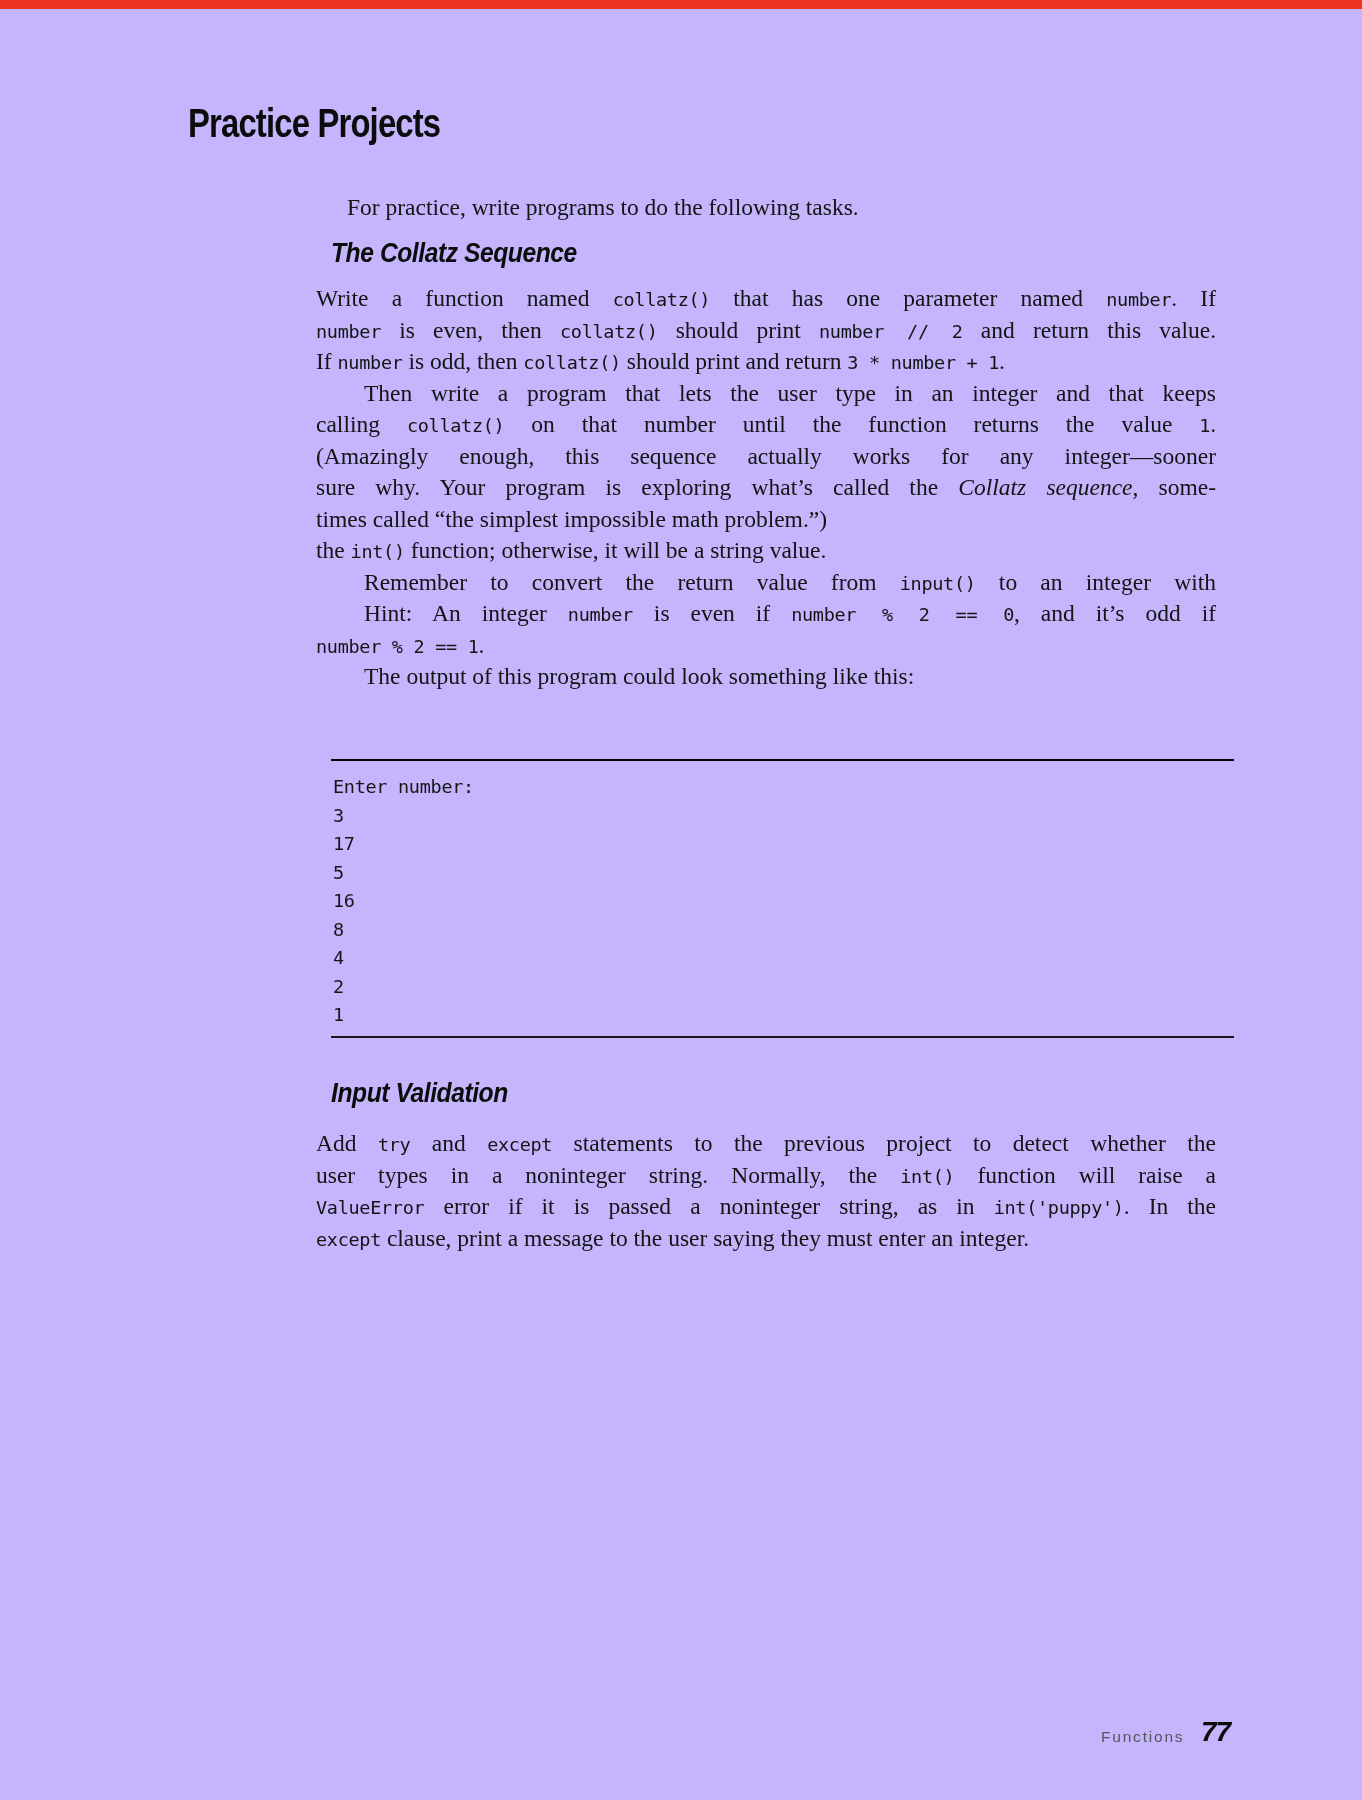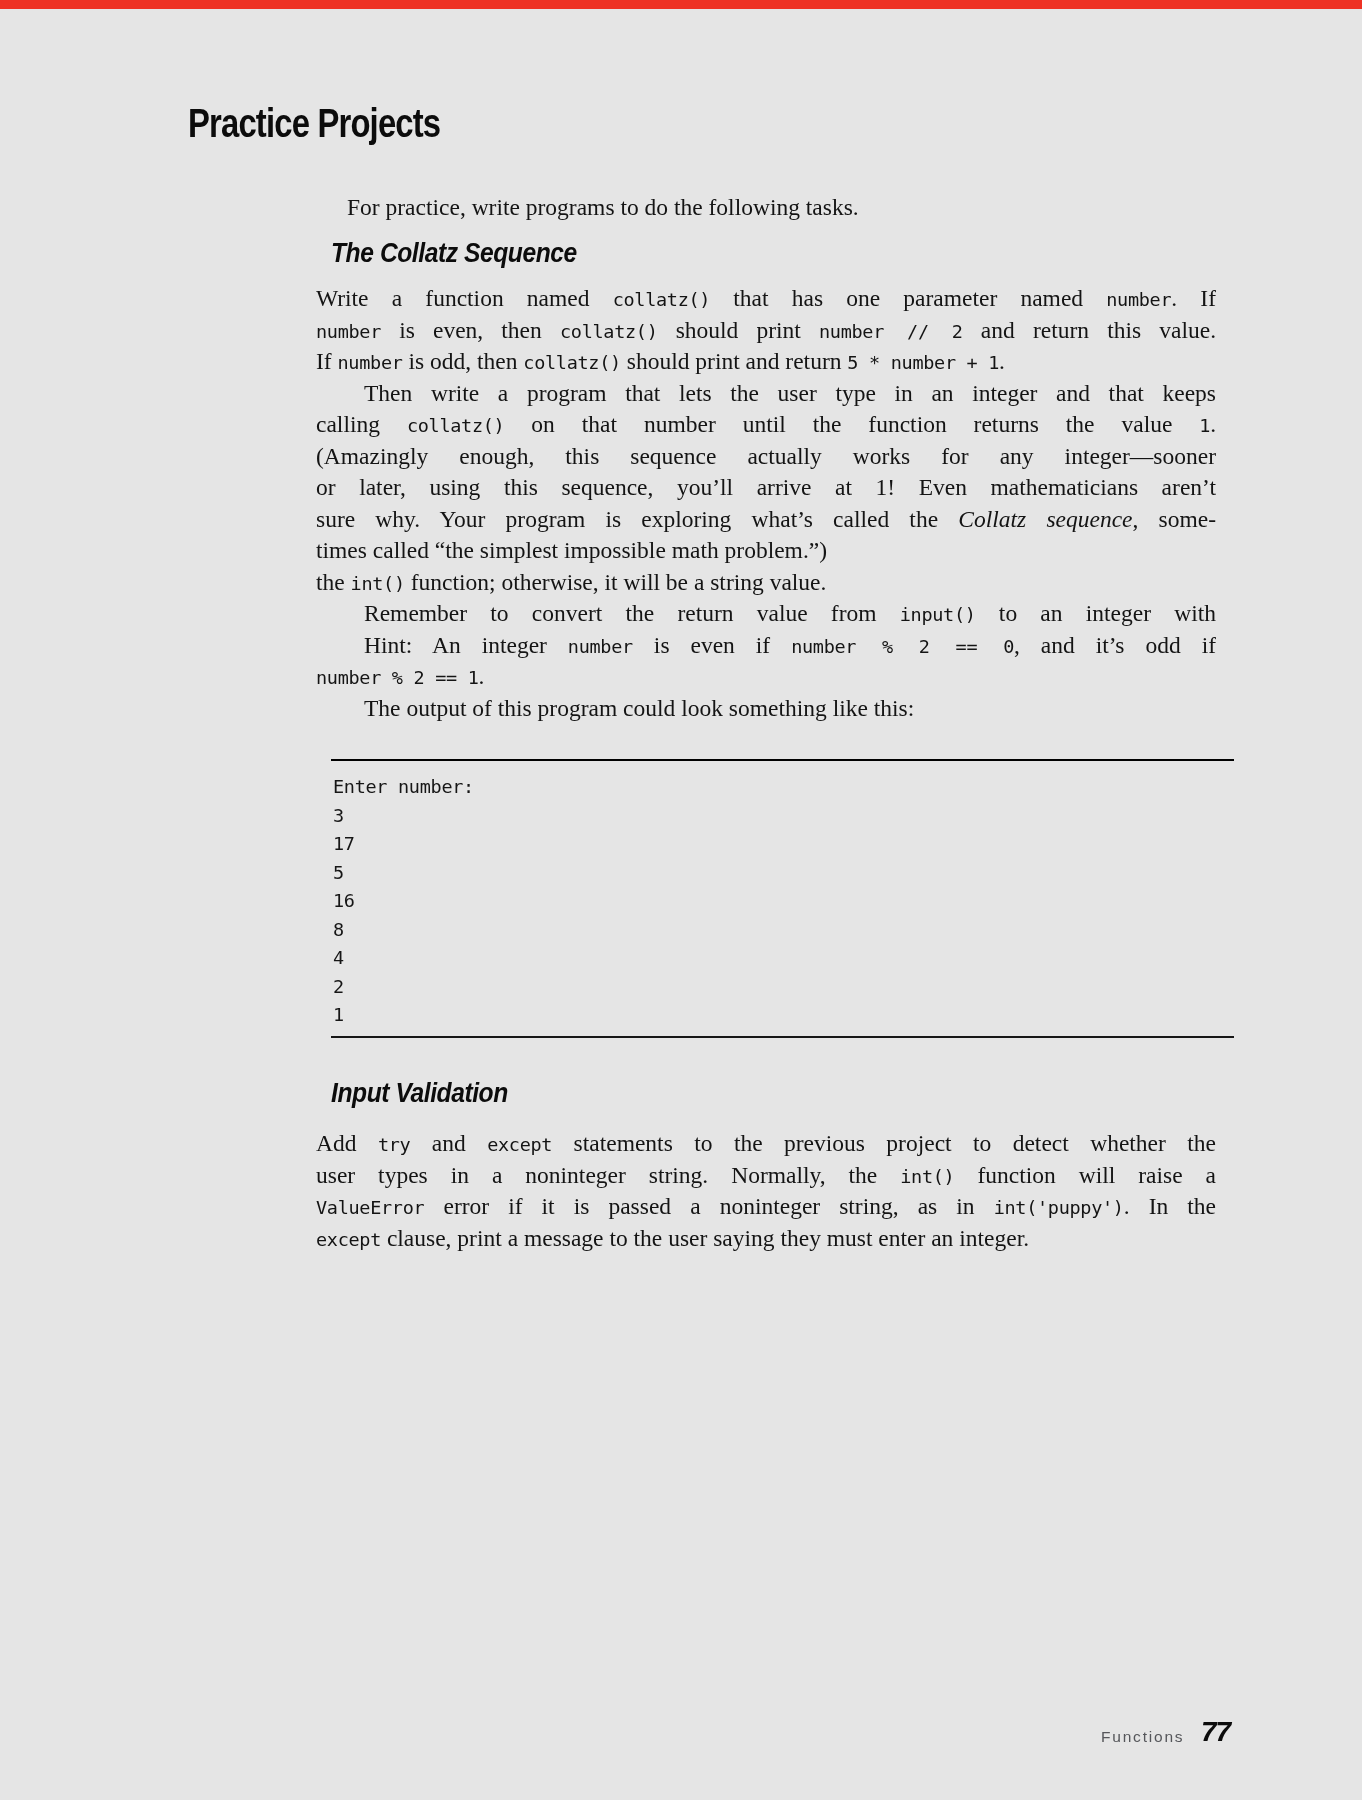--- a/index.html
+++ b/index.html
@@ -1,20 +1,20 @@
 <!DOCTYPE html>
 <html><head>
 <meta charset="utf-8">
 <style>
   html, body { margin: 0; padding: 0; background: #ffffff; }
   .page {
     position: relative;
     width: 1362px;
     height: 1800px;
-    background: #e5e5e5;
+    background: #c4b5fd;
     font-family: "Liberation Serif", serif;
     color: #141414;
     overflow: hidden;
   }
   .topbar {
     position: absolute;
     top: 0; left: 0;
     width: 100%;
     height: 9px;
   }
@@ -135,27 +135,26 @@
   <h1 class="ptitle">Practice Projects</h1>
 
   <p class="intro">For practice, write programs to do the following tasks.</p>
 
   <h2 class="stitle stitle-1">The Collatz Sequence</h2>
 
   <div class="body body-1">
       <div class="para">
         <div class="line j"><span class="seg-t">Write a function named </span><span class="seg-c">collatz()</span><span class="seg-t"> that has one parameter named </span><span class="seg-c">number</span><span class="seg-t">. If</span></div>
         <div class="line j"><span class="seg-c">number</span><span class="seg-t"> is even, then </span><span class="seg-c">collatz()</span><span class="seg-t"> should print </span><span class="seg-c">number // 2</span><span class="seg-t"> and return this value.</span></div>
-        <div class="line"><span class="seg-t">If </span><span class="seg-c">number</span><span class="seg-t"> is odd, then </span><span class="seg-c">collatz()</span><span class="seg-t"> should print and return </span><span class="seg-c">5 * number + 1</span><span class="seg-t">.</span></div>
+        <div class="line"><span class="seg-t">If </span><span class="seg-c">number</span><span class="seg-t"> is odd, then </span><span class="seg-c">collatz()</span><span class="seg-t"> should print and return </span><span class="seg-c">3 * number + 1</span><span class="seg-t">.</span></div>
       </div>
       <div class="para">
         <div class="line indent j"><span class="seg-t">Then write a program that lets the user type in an integer and that keeps</span></div>
         <div class="line j"><span class="seg-t">calling </span><span class="seg-c">collatz()</span><span class="seg-t"> on that number until the function returns the value </span><span class="seg-c">1</span><span class="seg-t">.</span></div>
         <div class="line j"><span class="seg-t">(Amazingly enough, this sequence actually works for any integer—sooner</span></div>
-        <div class="line j"><span class="seg-t">or later, using this sequence, you’ll arrive at 1! Even mathematicians aren’t</span></div>
         <div class="line j"><span class="seg-t">sure why. Your program is exploring what’s called the </span><span class="seg-i">Collatz sequence</span><span class="seg-t">, some-</span></div>
         <div class="line"><span class="seg-t">times called “the simplest impossible math problem.”)</span></div>
       </div>
       <div class="para">
         <div class="line"><span class="seg-t">the </span><span class="seg-c">int()</span><span class="seg-t"> function; otherwise, it will be a string value.</span></div>
         <div class="line indent j"><span class="seg-t">Remember to convert the return value from </span><span class="seg-c">input()</span><span class="seg-t"> to an integer with</span></div>
       </div>
       <div class="para">
         <div class="line indent j"><span class="seg-t">Hint: An integer </span><span class="seg-c">number</span><span class="seg-t"> is even if </span><span class="seg-c">number % 2 == 0</span><span class="seg-t">, and it’s odd if</span></div>
         <div class="line"><span class="seg-c">number % 2 == 1</span><span class="seg-t">.</span></div>

